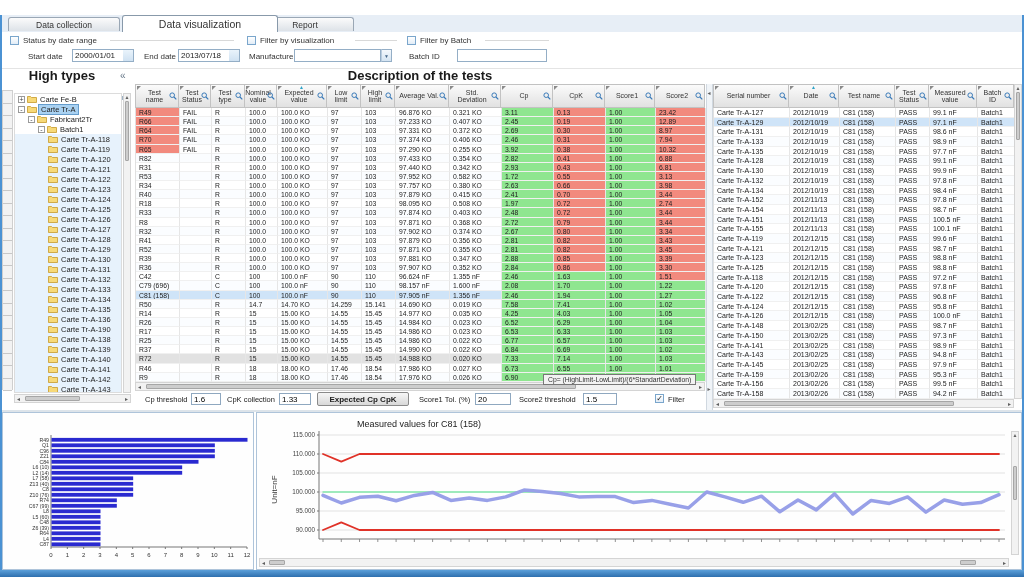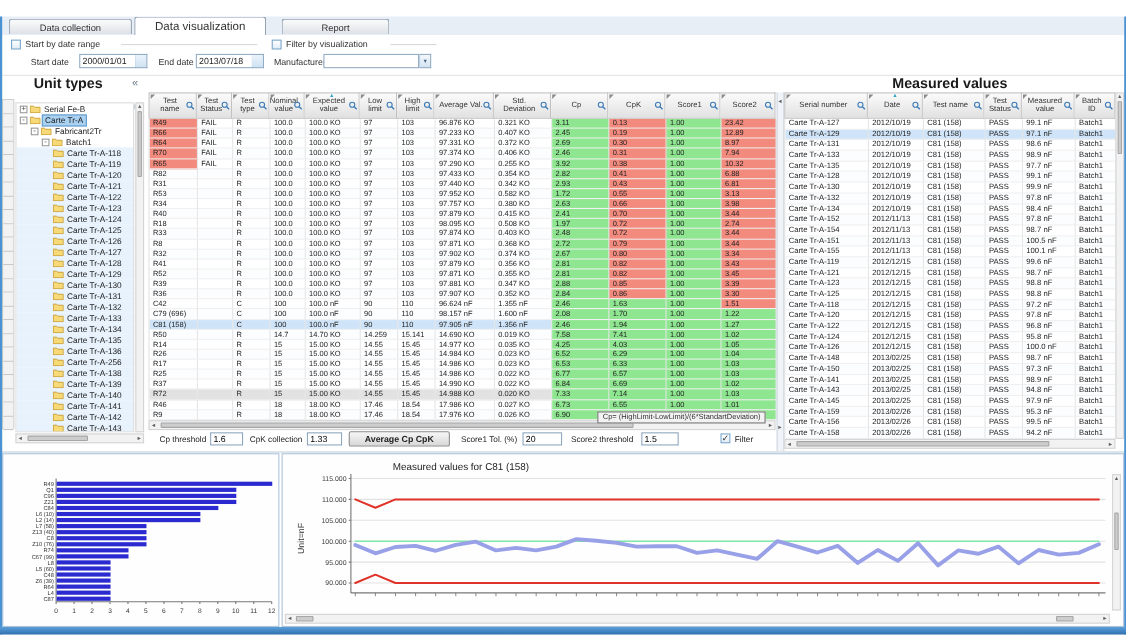--- a/index.html
+++ b/index.html
@@ -80,48 +80,55 @@
   .splitter{background:#f0f4f8;border-left:1px solid #d0d8e0;border-right:1px solid #d0d8e0;box-sizing:border-box;}
 </style>
 </head>
 <body>
 
 <div class="screen">
 
 
   <div class="abs tabstrip">
     <div class="abs tab" style="left:6px;width:112px">Data collection</div>
-    <div class="abs tab active" style="left:120px;width:120px">Data visualization</div>
+    <div class="abs tab active" style="left:120px;width:156px">Data visualization</div>
     <div class="abs tab" style="left:254px;width:98px">Report</div>
   </div>
 
   <div class="abs filterbar">
     <div class="abs fgroup" style="left:8px;width:224px">
       <div class="abs cb" style="left:0;top:2px"></div>
-      <span class="abs fglabel" style="left:13px;top:2px">Start by date range</span>
+      <span class="abs fglabel" style="left:13px;top:2px">Status by date range</span>
       <div class="abs fgline" style="left:100px;right:0;top:6px"></div>
       <span class="abs flabel" style="left:18px;top:18px">Start date</span>
       <input class="abs fin" style="left: 62px; top: 15px; width: 52px;" value="2000/01/01">
       <div class="abs calbtn" style="left:113px;top:15px"></div>
       <span class="abs flabel" style="left:134px;top:18px">End date</span>
       <input class="abs fin" style="left: 168px; top: 15px; width: 52px;" value="2013/07/18">
       <div class="abs calbtn" style="left:219px;top:15px"></div>
     </div>
     <div class="abs fgroup" style="left:245px;width:150px">
       <div class="abs cb" style="left:0;top:2px"></div>
       <span class="abs fglabel" style="left:13px;top:2px">Filter by visualization</span>
       <div class="abs fgline" style="left:108px;right:0;top:6px"></div>
       <span class="abs flabel" style="left:2px;top:18px">Manufacturer</span>
       <div class="abs fin" style="left:47px;top:15px;width:87px"></div>
       <div class="abs ddbtn" style="left:134px;top:15px">▼</div>
     </div>
+    <div class="abs fgroup" style="left:405px;width:142px">
+      <div class="abs cb" style="left:0;top:2px"></div>
+      <span class="abs fglabel" style="left:13px;top:2px">Filter by Batch</span>
+      <div class="abs fgline" style="left:78px;right:0;top:6px"></div>
+      <span class="abs flabel" style="left:2px;top:18px">Batch ID</span>
+      <input class="abs fin" style="left: 50px; top: 15px; width: 90px;" value="">
+    </div>
   </div>
 
   <div class="abs" style="left:2px;top:68px;width:131px;height:342px">
-    <div class="abs panel-title" style="left:0;top:0;width:120px">Unit types</div>
+    <div class="abs panel-title" style="left:0;top:0;width:120px">High types</div>
     <div class="abs collapse-btn" style="left:118px;top:2px">«</div>
     <div class="abs" style="left:112px;top:18px">
       <div class="pinbox" style="display:inline-block"></div>
       <div class="pinbox" style="display:inline-block"></div>
     </div>
     <div class="abs" id="left-strip" style="left:0;top:22px;width:11px;height:300px;background:#ececec;border:1px solid #cfcfcf;box-sizing:border-box">
         <div style="height: 11.5px; border-bottom: 1px solid rgb(200, 200, 200); background: rgb(243, 243, 243);"></div>
         <div style="height: 11.5px; border-bottom: 1px solid rgb(200, 200, 200); background: rgb(243, 243, 243);"></div>
         <div style="height: 11.5px; border-bottom: 1px solid rgb(200, 200, 200); background: rgb(243, 243, 243);"></div>
         <div style="height: 11.5px; border-bottom: 1px solid rgb(200, 200, 200); background: rgb(243, 243, 243);"></div>
@@ -145,21 +152,21 @@
         <div style="height: 11.5px; border-bottom: 1px solid rgb(200, 200, 200); background: rgb(243, 243, 243);"></div>
         <div style="height: 11.5px; border-bottom: 1px solid rgb(200, 200, 200); background: rgb(243, 243, 243);"></div>
         <div style="height: 11.5px; border-bottom: 1px solid rgb(200, 200, 200); background: rgb(243, 243, 243);"></div>
       </div>
     <div class="abs" id="tree-body" style="left:12px;top:25px;width:108px;height:300px;background:#fff;border:1px solid #dcdcdc;box-sizing:border-box;overflow:hidden">
         <div class="tree-row" style="padding-left: 3px;">
           <span class="exp">+</span>
           <svg width="10" height="8" style="flex: 0 0 auto; margin-right: 1px;">
             <path d="M0.5,7.5 L0.5,1.5 L3.5,1.5 L4.5,2.5 L9.5,2.5 L9.5,7.5 Z" fill="#f7d978" stroke="#c79b2a" stroke-width="0.8"></path>
           </svg>
-          <span class="tlabel">Serial Fe-B</span>
+          <span class="tlabel">Carte Fe-B</span>
         </div>
         <div class="tree-row selected" style="padding-left: 3px;">
           <span class="exp">-</span>
           <svg width="10" height="8" style="flex: 0 0 auto; margin-right: 1px;">
             <path d="M0.5,7.5 L0.5,1.5 L3.5,1.5 L4.5,2.5 L9.5,2.5 L9.5,7.5 Z" fill="#f7d978" stroke="#c79b2a" stroke-width="0.8"></path>
           </svg>
           <span class="tlabel">Carte Tr-A</span>
         </div>
         <div class="tree-row" style="padding-left: 13px;">
           <span class="exp">-</span>
@@ -286,21 +293,21 @@
         <div class="tree-row child" style="padding-left: 33px;">
           <svg width="10" height="8" style="flex: 0 0 auto; margin-right: 1px;">
             <path d="M0.5,7.5 L0.5,1.5 L3.5,1.5 L4.5,2.5 L9.5,2.5 L9.5,7.5 Z" fill="#f7d978" stroke="#c79b2a" stroke-width="0.8"></path>
           </svg>
           <span class="tlabel">Carte Tr-A-136</span>
         </div>
         <div class="tree-row child" style="padding-left: 33px;">
           <svg width="10" height="8" style="flex: 0 0 auto; margin-right: 1px;">
             <path d="M0.5,7.5 L0.5,1.5 L3.5,1.5 L4.5,2.5 L9.5,2.5 L9.5,7.5 Z" fill="#f7d978" stroke="#c79b2a" stroke-width="0.8"></path>
           </svg>
-          <span class="tlabel">Carte Tr-A-256</span>
+          <span class="tlabel">Carte Tr-A-190</span>
         </div>
         <div class="tree-row child" style="padding-left: 33px;">
           <svg width="10" height="8" style="flex: 0 0 auto; margin-right: 1px;">
             <path d="M0.5,7.5 L0.5,1.5 L3.5,1.5 L4.5,2.5 L9.5,2.5 L9.5,7.5 Z" fill="#f7d978" stroke="#c79b2a" stroke-width="0.8"></path>
           </svg>
           <span class="tlabel">Carte Tr-A-138</span>
         </div>
         <div class="tree-row child" style="padding-left: 33px;">
           <svg width="10" height="8" style="flex: 0 0 auto; margin-right: 1px;">
             <path d="M0.5,7.5 L0.5,1.5 L3.5,1.5 L4.5,2.5 L9.5,2.5 L9.5,7.5 Z" fill="#f7d978" stroke="#c79b2a" stroke-width="0.8"></path>
@@ -337,20 +344,21 @@
       <div class="sb-thumb" style="margin:1px auto;width:4px;height:60px"></div>
     </div>
     <div class="abs sb" style="left:12px;top:326px;width:117px;height:9px">
       <span class="abs sb-arrow" style="left:1px;top:1px">◄</span>
       <div class="abs sb-thumb" style="left:10px;top:1px;width:55px;height:5px"></div>
       <span class="abs sb-arrow" style="right:1px;top:1px">►</span>
     </div>
   </div>
 
   <div class="abs" style="left:135px;top:68px;width:577px;height:342px">
+    <div class="abs panel-title" style="left:0;top:0;width:570px">Description of the tests</div>
     <div class="abs hdr-row" id="tests-header" style="left:0;top:16px">
         <div class="hcell" style="width: 44px; height: 24px;">
           <span class="corner"></span>
           <span>Test name</span>
           <svg width="8" height="8" class="magwrap">
             <circle cx="3.2" cy="3.2" r="2.3" fill="none" stroke="#3a7ab8" stroke-width="1"></circle>
             <line x1="5" y1="5" x2="7.3" y2="7.3" stroke="#3a7ab8" stroke-width="1.2"></line>
           </svg>
         </div>
         <div class="hcell" style="width: 32px; height: 24px;">
@@ -907,38 +915,37 @@
       <span class="abs sb-arrow" style="left:1px;top:1px">◄</span>
       <div class="abs sb-thumb" style="left:10px;top:1px;width:430px;height:5px"></div>
       <span class="abs sb-arrow" style="right:1px;top:1px">►</span>
     </div>
 
     <div class="abs" style="left:0;top:323px;width:577px;height:19px">
       <span class="abs ctrl-label" style="left:10px;top:4px">Cp threshold</span>
       <input class="abs ctrl-input" style="left: 56px; top: 2px; width: 30px;" value="1.6">
       <span class="abs ctrl-label" style="left:92px;top:4px">CpK collection</span>
       <input class="abs ctrl-input" style="left: 144px; top: 2px; width: 32px;" value="1.33">
-      <div class="abs btn" style="left:182px;top:1px;width:92px;height:14px;line-height:13px">Average Cp CpK</div>
+      <div class="abs btn" style="left:182px;top:1px;width:92px;height:14px;line-height:13px">Expected Cp CpK</div>
       <span class="abs ctrl-label" style="left:284px;top:4px">Score1 Tol. (%)</span>
       <input class="abs ctrl-input" style="left: 340px; top: 2px; width: 36px;" value="20">
       <span class="abs ctrl-label" style="left:384px;top:4px">Score2 threshold</span>
       <input class="abs ctrl-input" style="left: 448px; top: 2px; width: 34px;" value="1.5">
       <div class="abs cb" style="left:520px;top:3px">✓</div>
       <span class="abs ctrl-label" style="left:533px;top:4px">Filter</span>
     </div>
     <div class="abs tooltip" style="left:408px;top:306px">Cp= (HighLimit-LowLimit)/(6*StandartDeviation)</div>
   </div>
 
   <div class="abs splitter" style="left:705.5px;top:84px;width:7px;height:326px">
     <div class="sb-arrow" style="margin-top:6px">◄</div>
     <div class="sb-arrow" style="margin-top:290px">►</div>
   </div>
 
   <div class="abs" style="left:713px;top:68px;width:309px;height:342px">
-    <div class="abs panel-title" style="left:0;top:0;width:301px">Measured values</div>
     <div class="abs hdr-row" id="meas-header" style="left:0;top:16px">
         <div class="hcell" style="width: 76px; height: 24px;">
           <span class="corner"></span>
           <span>Serial number</span>
           <svg width="8" height="8" class="magwrap">
             <circle cx="3.2" cy="3.2" r="2.3" fill="none" stroke="#3a7ab8" stroke-width="1"></circle>
             <line x1="5" y1="5" x2="7.3" y2="7.3" stroke="#3a7ab8" stroke-width="1.2"></line>
           </svg>
         </div>
         <div class="hcell" style="width: 50px; height: 24px;">

